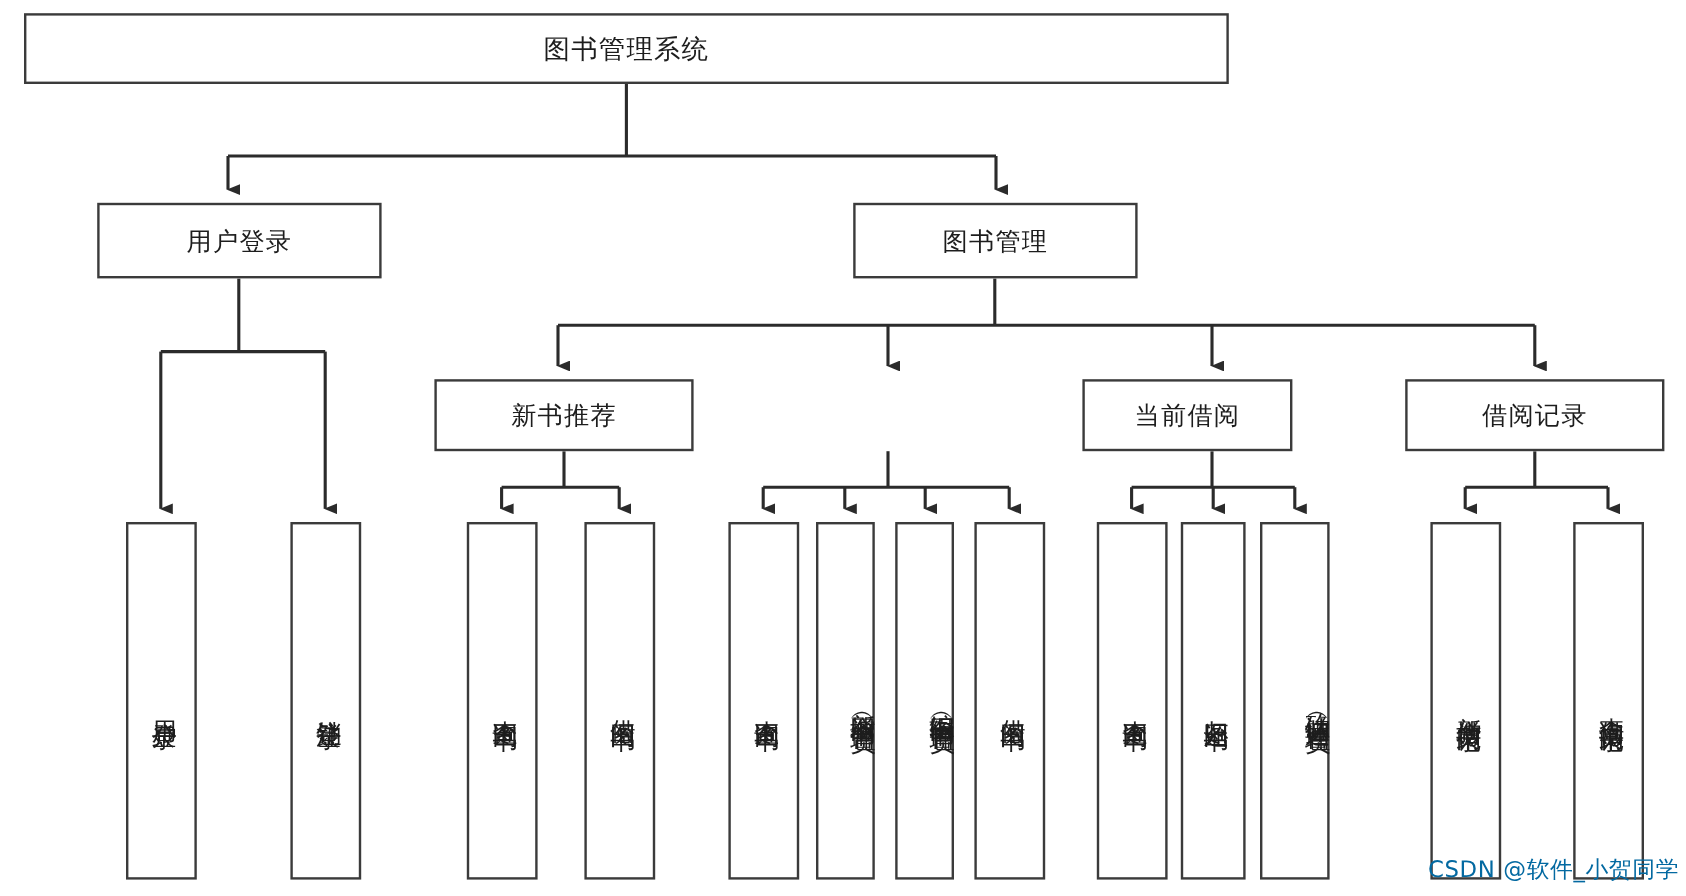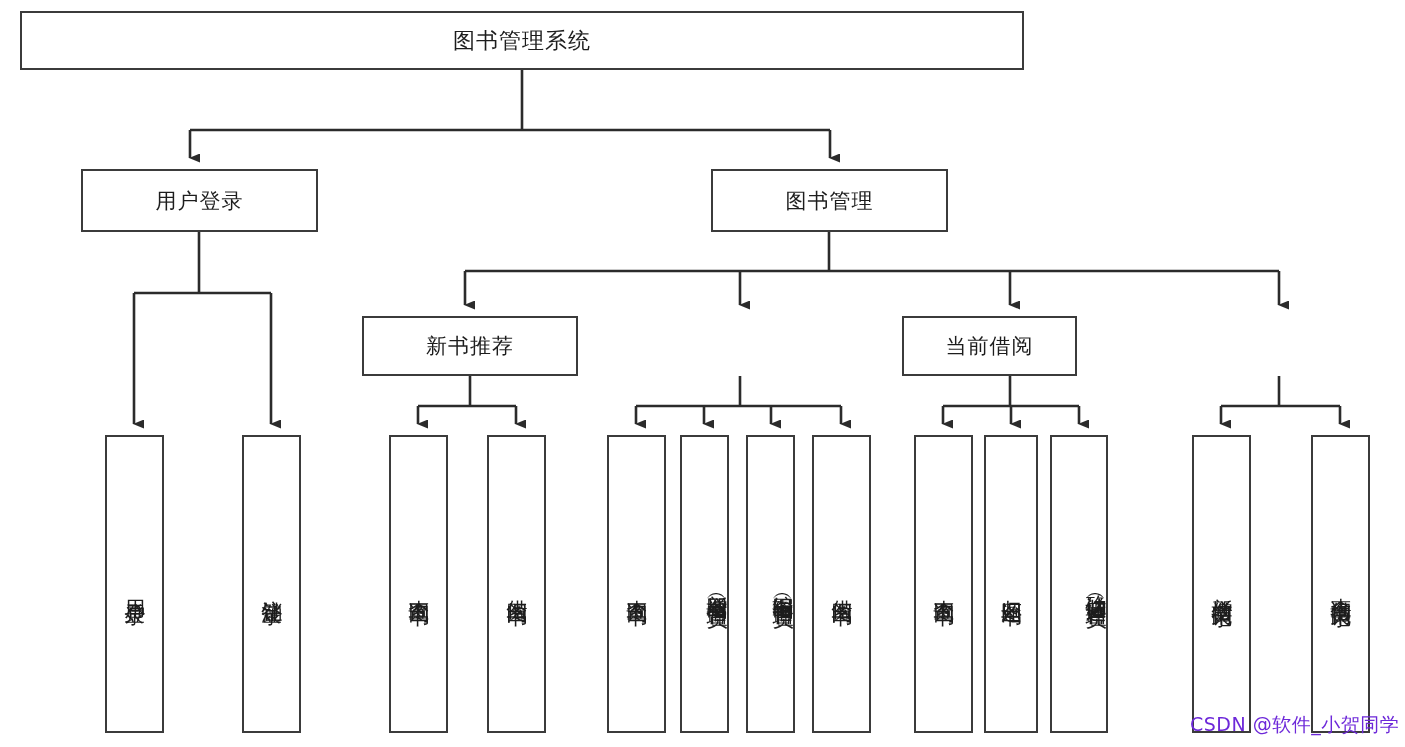--- a/index.html
+++ b/index.html
@@ -26,20 +26,21 @@
   }
   .node {
     position: absolute;
     box-sizing: border-box;
     border: 2.5px solid #3b3b3b;
     background: #ffffff;
     display: flex;
     align-items: center;
     justify-content: center;
     color: #1d1d1d;
+    font-family: Liberation Mono, monospace;
   }
   .node.h {
     font-size: 21px;
     letter-spacing: 1px;
   }
   .node.v {
     writing-mode: vertical-rl;
     text-orientation: upright;
     font-size: 21px;
     letter-spacing: 2px;
@@ -49,21 +50,21 @@
     line-height: 1;
   }
   .node.v.mid {
     align-items: center;
   }
   .node.root {
     font-size: 22px;
   }
   .watermark {
     position: absolute;
-    color: #6d28d9;
+    color: #0369a1;
     font-size: 19px;
     white-space: nowrap;
     left: 1190px;
     top: 712px;
     letter-spacing: 0.5px;
   }
 </style>
 </head>
 <body>
 
@@ -129,20 +130,23 @@
   <div class="node h" style="left:711px; top:169px; width:237px; height:63px;align-items:center;">
     <span>图书管理</span>
   </div>
 
   <div class="node h" style="left:362px; top:316px; width:216px; height:60px;">
     <span>新书推荐</span>
   </div>
   <div class="node h" style="left:902px; top:316px; width:175px; height:60px;">
     <span>当前借阅</span>
   </div>
+  <div class="node h" style="left:1171px; top:316px; width:216px; height:60px;">
+    <span>借阅记录</span>
+  </div>
 
   <div class="node v mid" style="left:105px; top:435px; width:59px; height:298px;">
     <span>用户登录</span>
   </div>
   <div class="node v mid" style="left:242px; top:435px; width:59px; height:298px;">
     <span>注销登录</span>
   </div>
 
   <div class="node v mid" style="left:389px; top:435px; width:59px; height:298px;">
     <span>查询图书</span>

